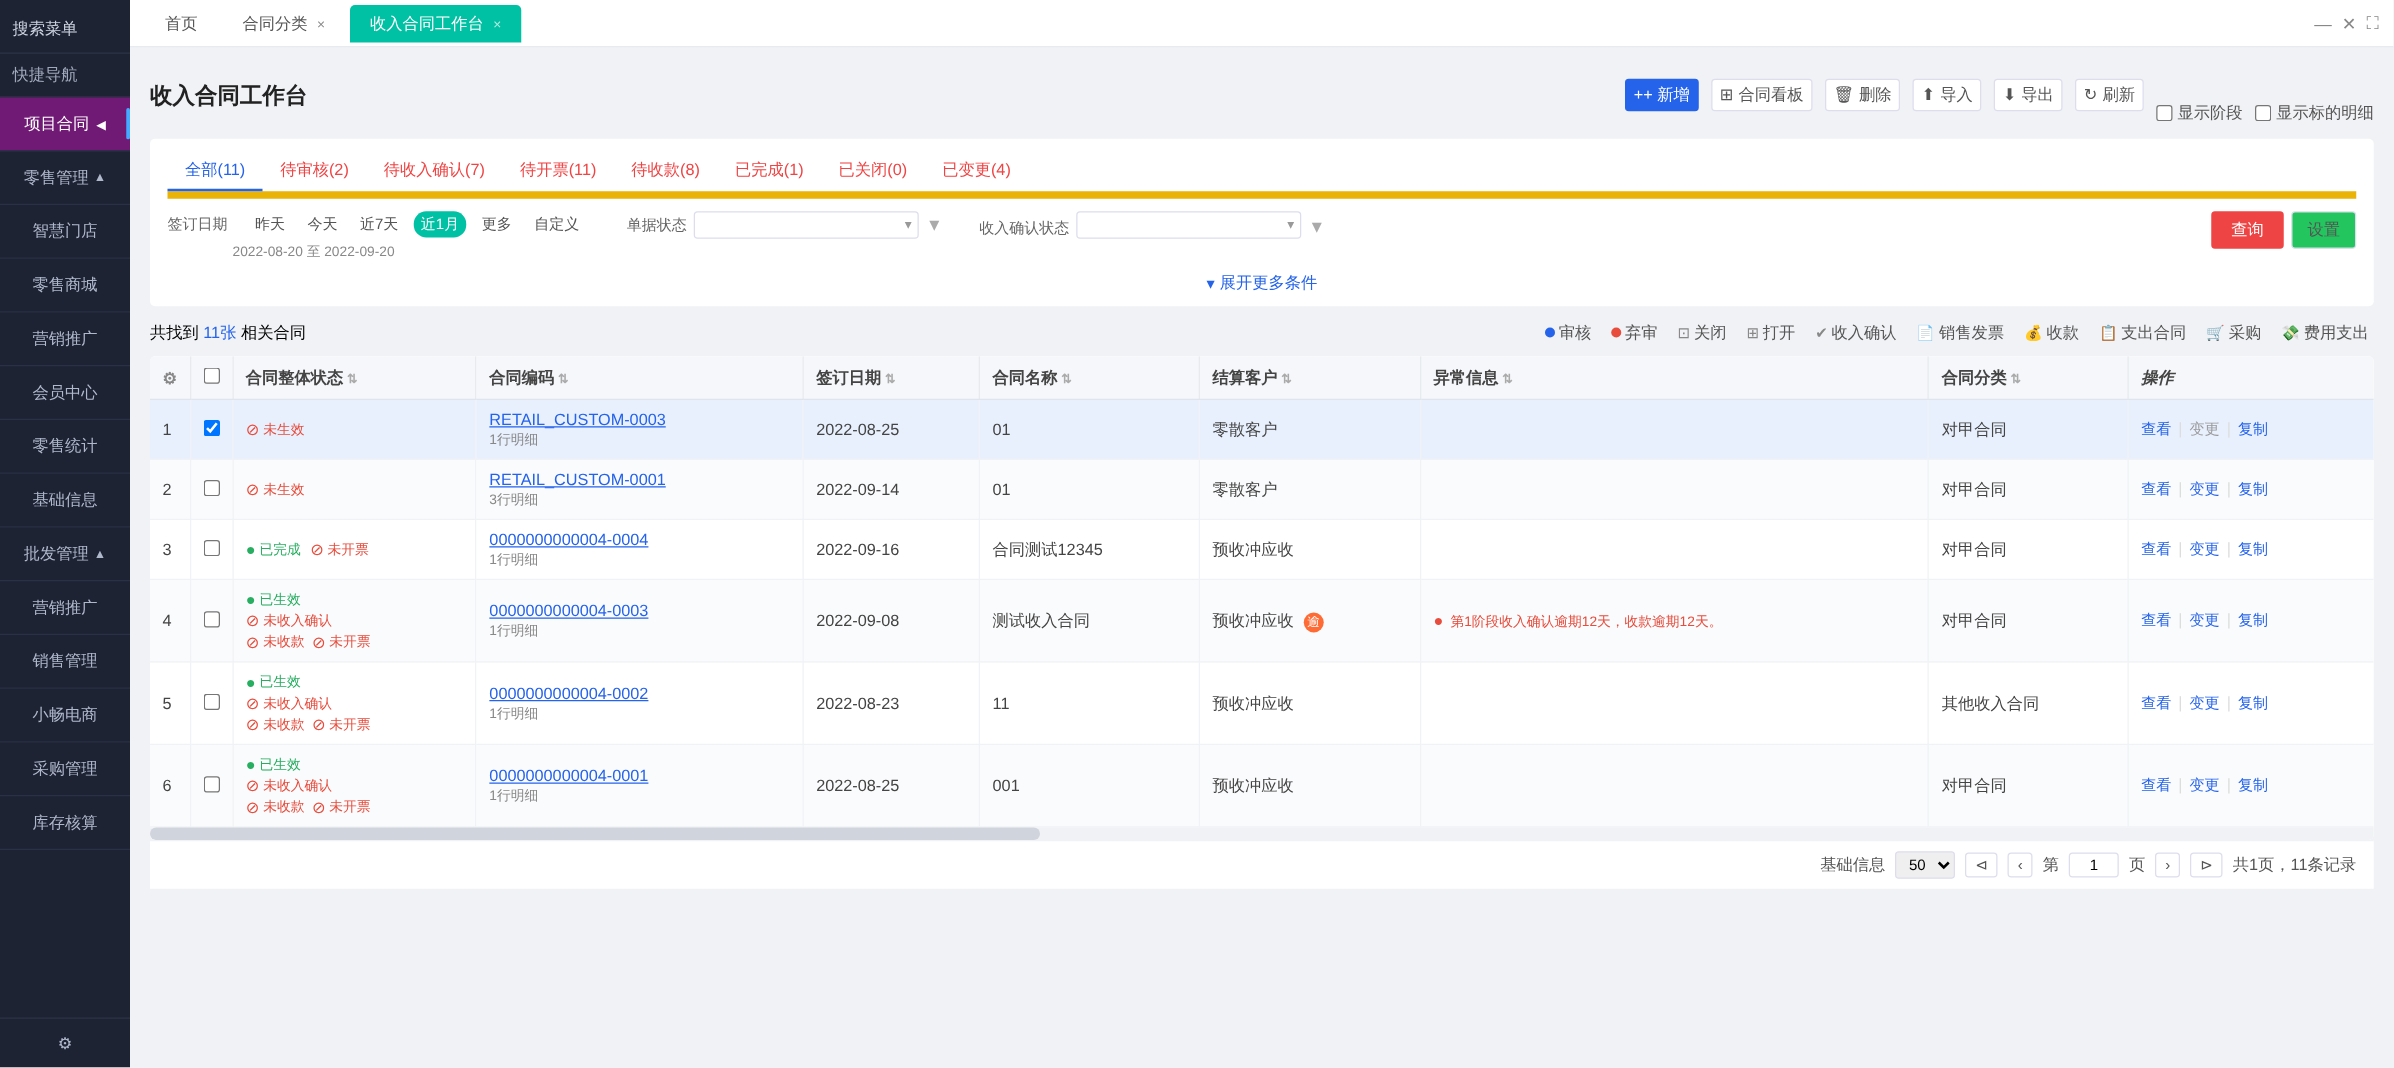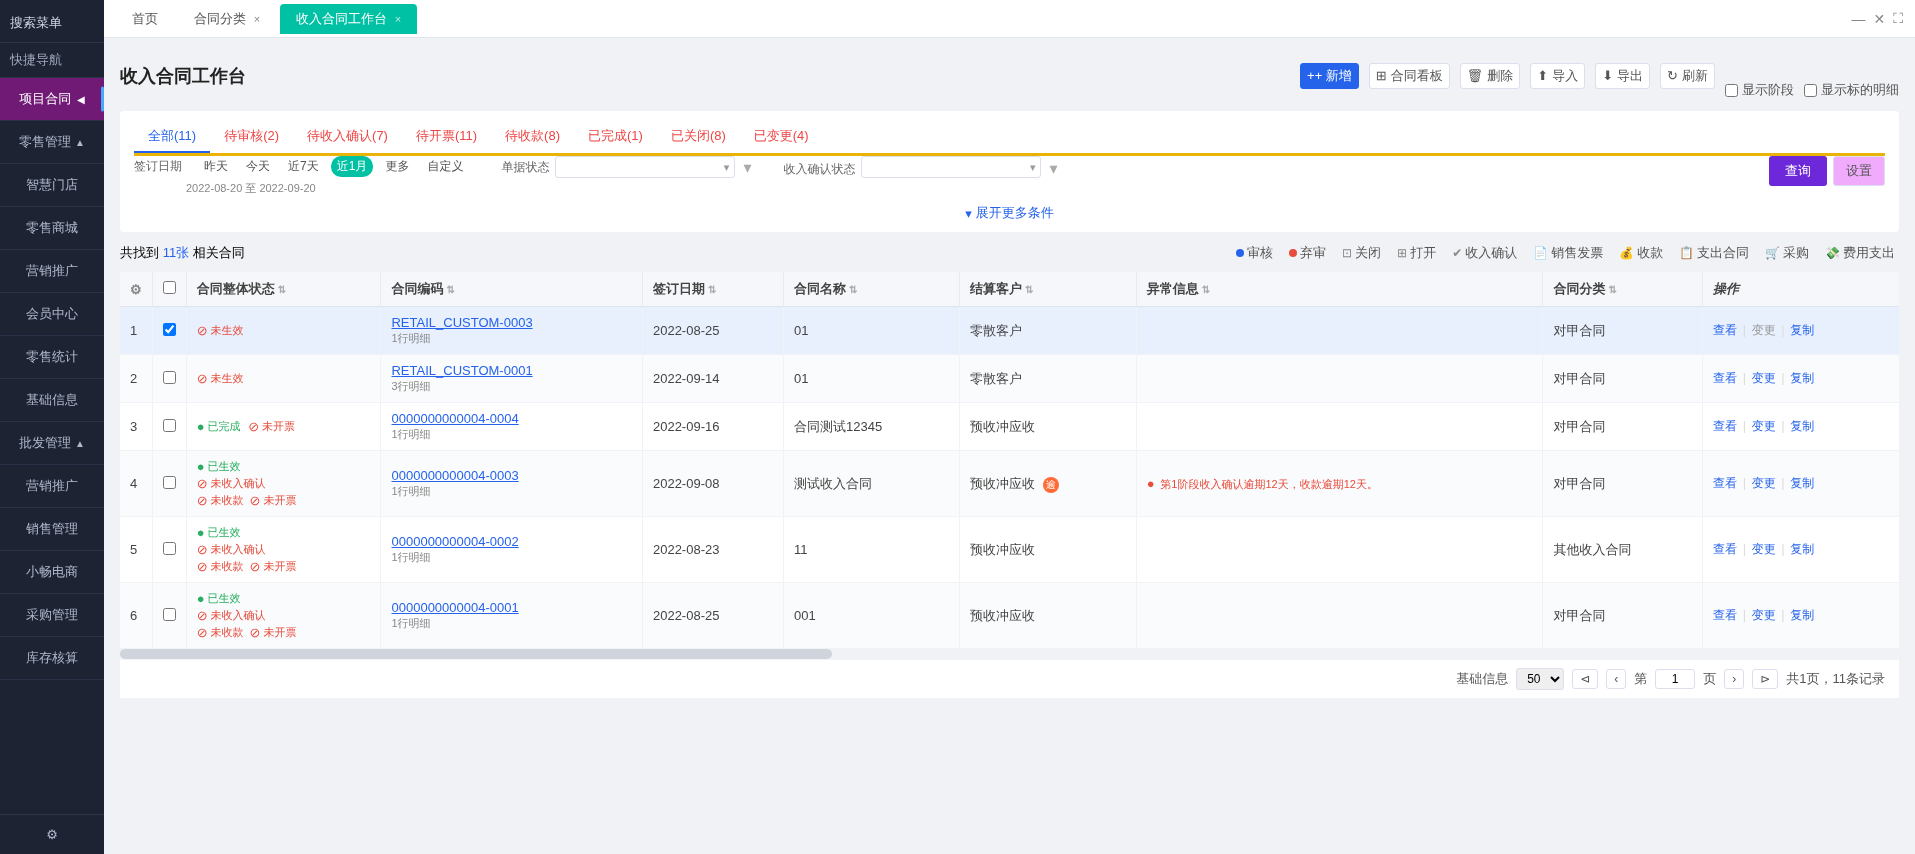--- a/index.html
+++ b/index.html
@@ -33,37 +33,37 @@
     .page-header { display: flex; align-items: center; justify-content: space-between; margin-bottom: 12px; }
     .page-title { font-size: 18px; font-weight: bold; color: #222; }
     .header-actions { display: flex; gap: 10px; align-items: center; }
     .btn-action { display: flex; align-items: center; gap: 4px; font-size: 12px; color: #555; cursor: pointer; padding: 3px 6px; background: #fff; border: 1px solid #dde; border-radius: 3px; }
     .checkbox-label { display: flex; align-items: center; gap: 4px; font-size: 12px; color: #555; cursor: pointer; margin-top: 29px; }
 
     
     .filter-card { background: #fff; border-radius: 4px; padding: 10px 14px; margin-bottom: 10px; }
 
     
-    .status-tabs { display: flex; gap: 0; border-bottom: 3px solid #eab308; }
+    .status-tabs { display: flex; gap: 0; border-bottom: 6px solid #eab308; margin-bottom: 10px; }
     .status-tab { padding: 6px 14px; font-size: 13px; color: #ef4444; cursor: pointer; border-bottom: 2px solid transparent; }
     .status-tab.active { color: #2563eb; border-bottom: 2px solid #2563eb; }
 
     
     .filter-row { display: flex; align-items: center; gap: 16px; flex-wrap: wrap; }
     .filter-label { font-size: 12px; color: #666; white-space: nowrap; }
     .filter-dates { display: flex; gap: 6px; align-items: center; }
     .date-btn { font-size: 12px; color: #555; cursor: pointer; padding: 2px 6px; border-radius: 3px; }
     .date-btn.active { background: #00c1a3; color: #fff; border-radius: 10px; }
     .date-range { font-size: 11px; color: #888; }
     .filter-select { display: flex; align-items: center; gap: 6px; }
     .select-box { border: 1px solid #dde; border-radius: 3px; padding: 3px 24px 3px 8px; font-size: 12px; color: #555; background: #fff; min-width: 180px; appearance: none; cursor: pointer; position: relative; }
     .select-wrapper { position: relative; }
     .select-wrapper::after { content: '▾'; position: absolute; right: 6px; top: 50%; transform: translateY(-50%); font-size: 11px; color: #999; pointer-events: none; }
-    .btn-query { background: #6d28d9; color: #fff; border: none; border-radius: 3px; padding: 5px 16px; font-size: 13px; cursor: pointer; }
-    .btn-set { background: #f0abfc; color: #555; border: 1px solid #dde; border-radius: 3px; padding: 5px 12px; font-size: 13px; cursor: pointer; }
+    .btn-query { background: #ef4444; color: #fff; border: none; border-radius: 3px; padding: 5px 16px; font-size: 13px; cursor: pointer; }
+    .btn-set { background: #22c55e; color: #555; border: 1px solid #dde; border-radius: 3px; padding: 5px 12px; font-size: 13px; cursor: pointer; }
     .expand-btn { display: flex; align-items: center; gap: 4px; font-size: 12px; color: #2563eb; cursor: pointer; margin: 0 auto; }
 
     
     .table-toolbar { display: flex; align-items: center; justify-content: space-between; margin-bottom: 8px; }
     .toolbar-actions { display: flex; gap: 8px; align-items: center; flex-wrap: wrap; }
     .toolbar-btn { display: flex; align-items: center; gap: 3px; font-size: 12px; color: #555; cursor: pointer; padding: 2px 4px; }
     .toolbar-btn .dot { width: 8px; height: 8px; border-radius: 50%; display: inline-block; }
     .dot-blue { background: #2563eb; }
     .dot-red { background: #e74c3c; }
 
@@ -221,21 +221,21 @@
 
     <div class="filter-card">
 
       <div class="status-tabs">
         <div class="status-tab active">全部(11)</div>
         <div class="status-tab">待审核(2)</div>
         <div class="status-tab">待收入确认(7)</div>
         <div class="status-tab">待开票(11)</div>
         <div class="status-tab">待收款(8)</div>
         <div class="status-tab">已完成(1)</div>
-        <div class="status-tab">已关闭(8)</div>
+        <div class="status-tab">已关闭(0)</div>
         <div class="status-tab">已变更(4)</div>
       </div>
 
       <div style="display:flex;align-items:flex-start;gap:12px;flex-wrap:wrap;margin-bottom:8px;">
         <div style="display:flex;flex-direction:column;gap:4px;">
           <div class="filter-row">
             <span class="filter-label">签订日期</span>
             <div class="filter-dates">
               <span class="date-btn">昨天</span>
               <span class="date-btn">今天</span>

